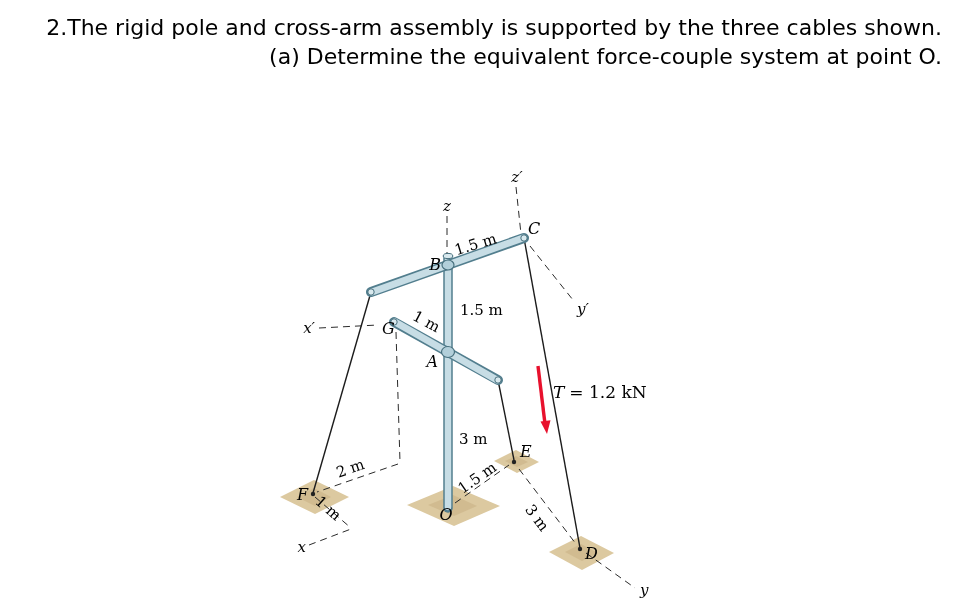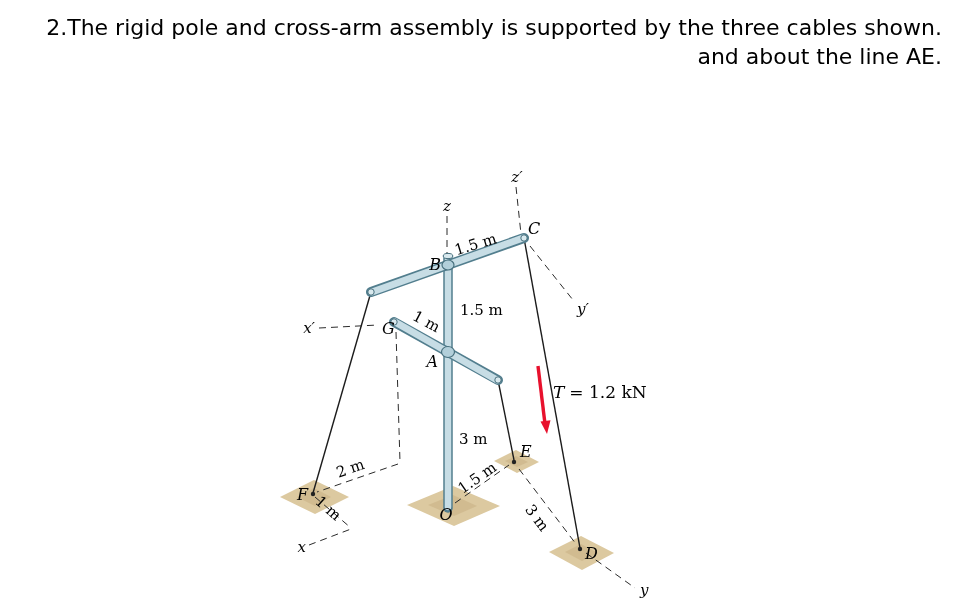--- a/index.html
+++ b/index.html
@@ -30,21 +30,21 @@
   .tension-text{font:italic 17px "DejaVu Serif",serif;}
   .tension-value{font-style:normal;}
   .tension{stroke:#e8112d;}
   .tension-head{fill:#e8112d;stroke:none;}
 </style>
 </head>
 <body>
 
 <div class="problem">
   <div class="pline"><span class="pnum">2.</span><span>The rigid pole and cross-arm assembly is supported by the three cables shown.</span></div>
-  <div class="pline ind">and about the line AE.</div>
+  <div class="pline ind">(a) Determine the equivalent force-couple system at point O.</div>
 </div>
 
 <svg class="figure" width="962" height="613" viewBox="0 0 962 613" xmlns="http://www.w3.org/2000/svg">
 
   <g>
     <polygon class="shadow" points="407,505 453,486 500,506 454,526"></polygon>
     <polygon class="shadow-core" points="428,505 453,495 477,506 454,516"></polygon>
     <polygon class="shadow" points="280,497 314,480 349,497 315,514"></polygon>
     <polygon class="shadow-core" points="297,497 314,488 331,497 315,506"></polygon>
     <polygon class="shadow" points="549,552 581,536 614,553 582,570"></polygon>

